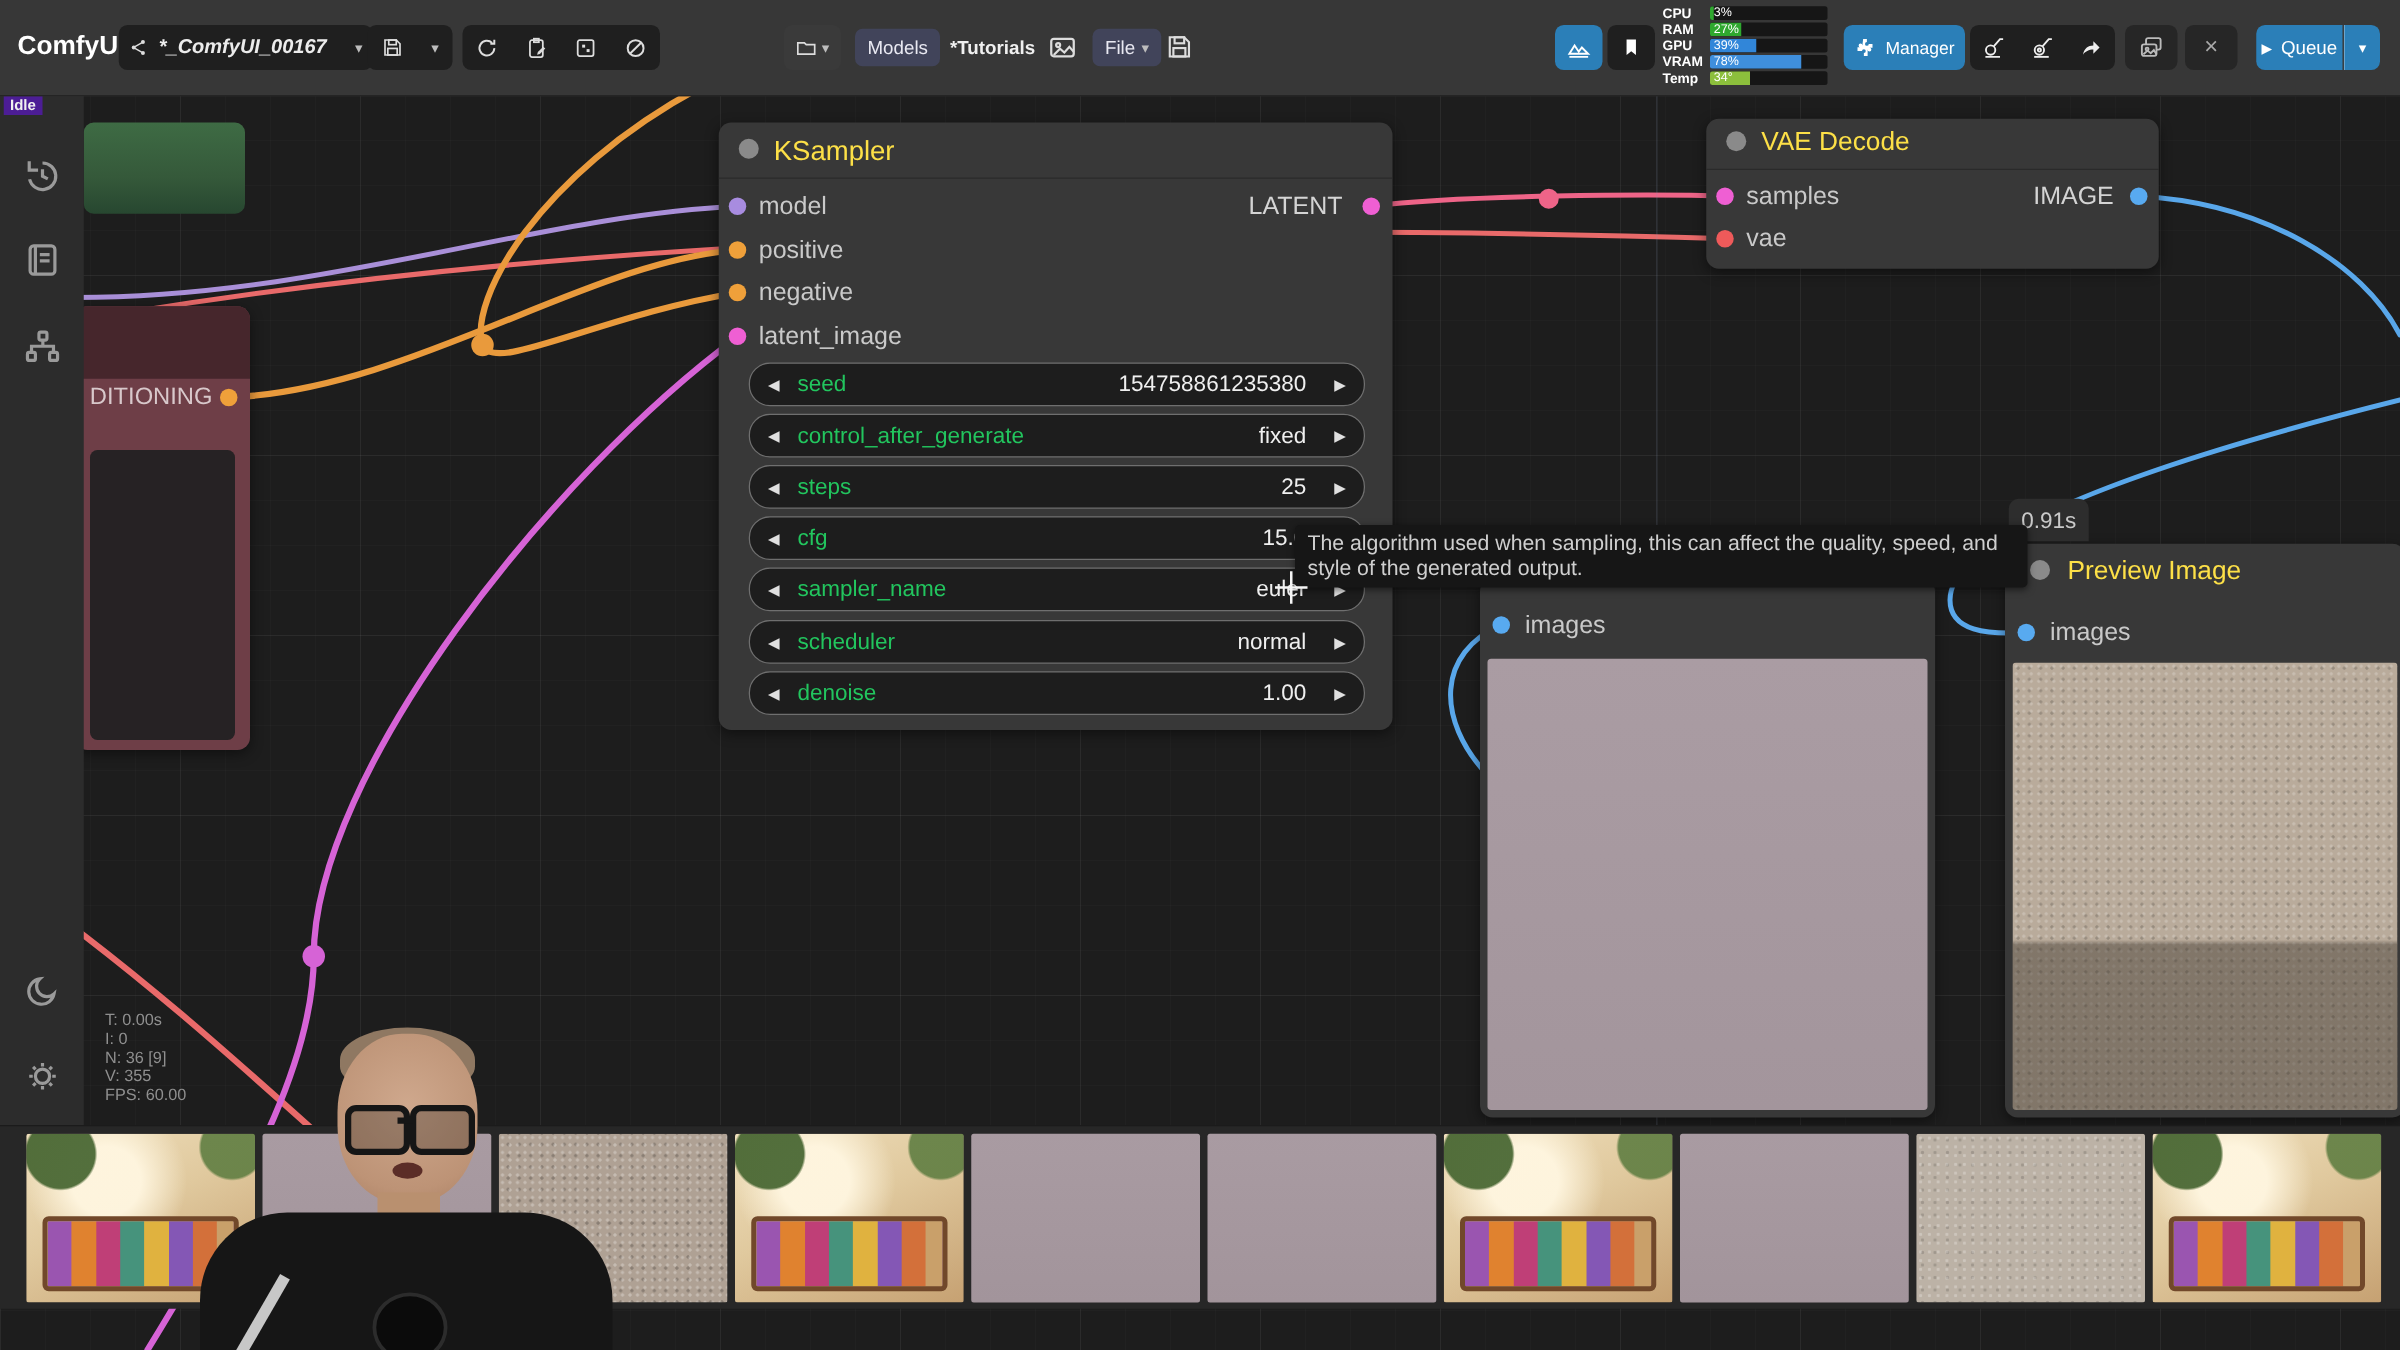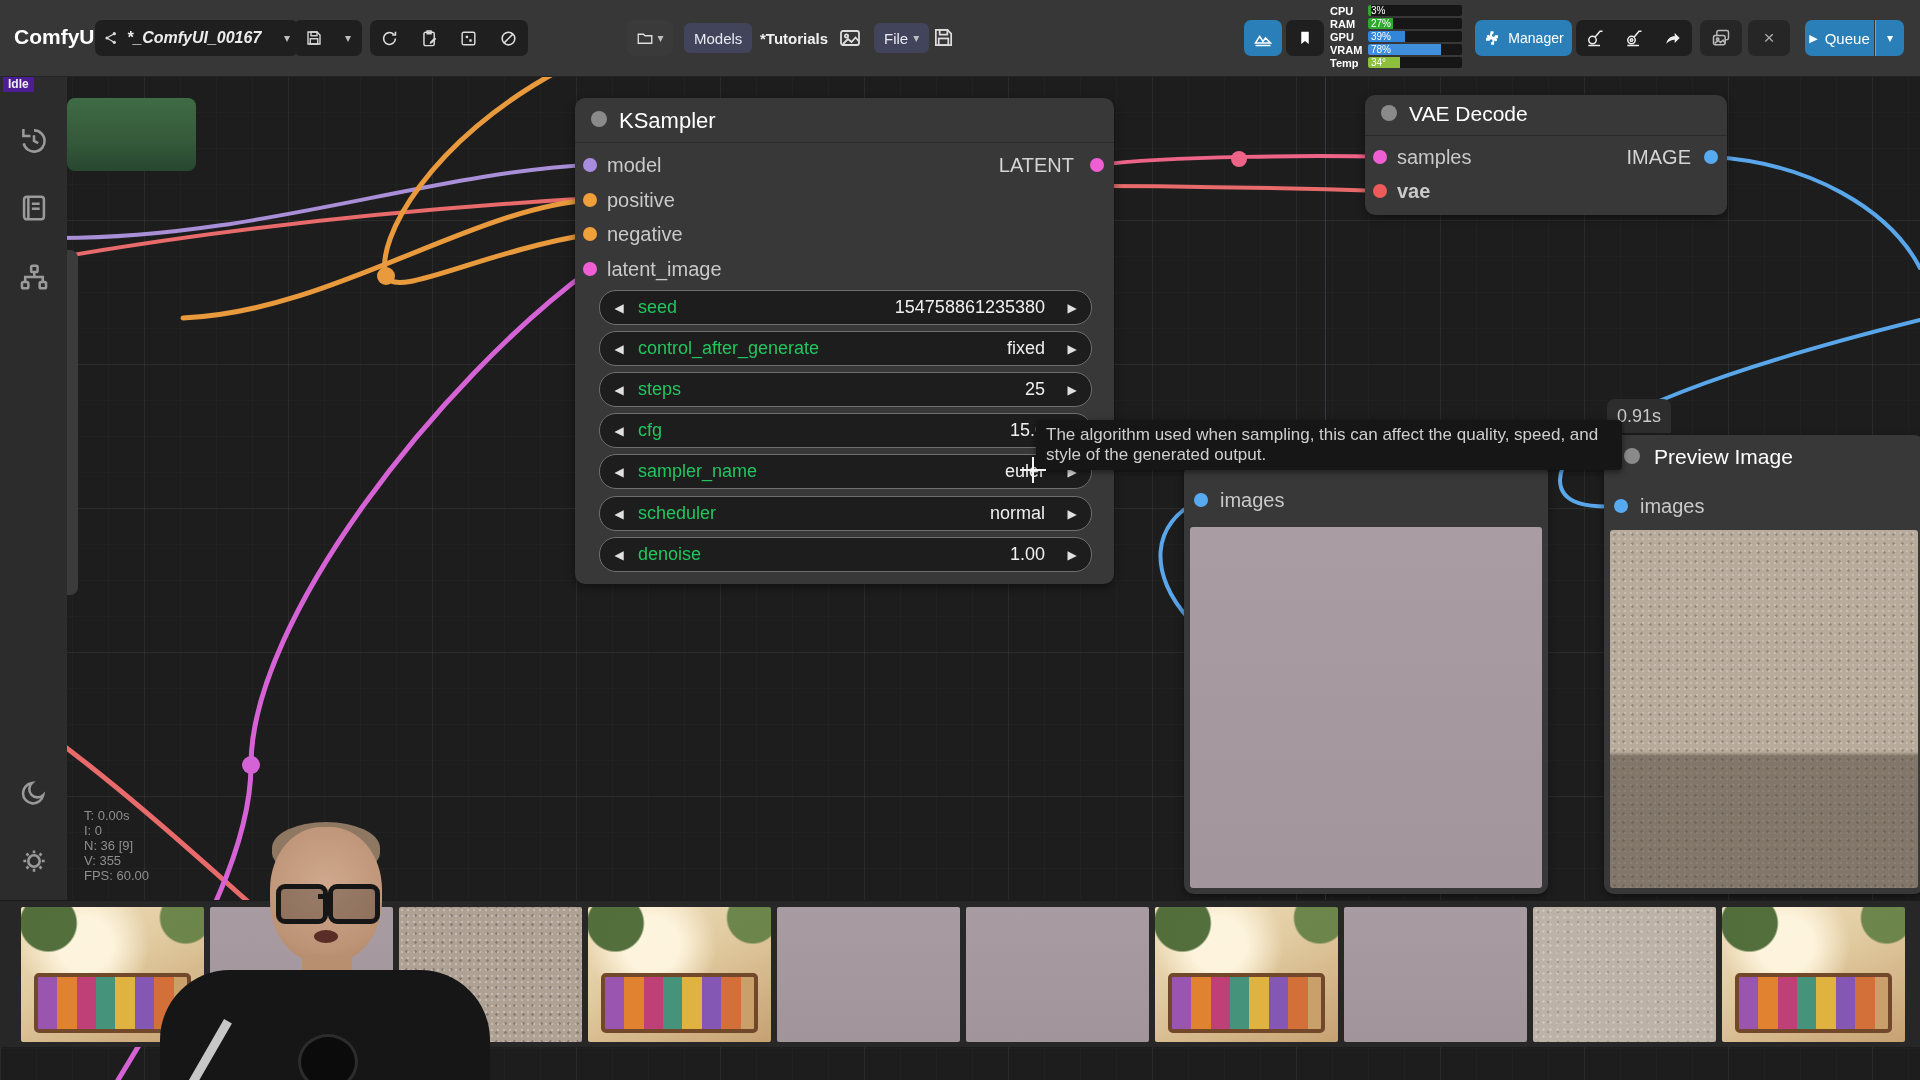--- a/index.html
+++ b/index.html
@@ -64,21 +64,21 @@
   .sb-icon{position:absolute;left:17px;width:34px;height:34px;color:#9a9a9a;}
   #idle-badge{position:absolute;left:3px;top:76px;padding:1px 5px;background:#4c1d95;color:#f0f0f0;
     font-size:12px;font-weight:bold;z-index:56;}
 
   
   #wires{position:absolute;left:0;top:0;width:1920px;height:1080px;z-index:5;pointer-events:none;}
 
   
   .node{position:absolute;background:#383838;border-radius:10px;z-index:10;
     box-shadow:0 3px 10px rgba(0,0,0,.45);}
-  .node-title{position:absolute;left:44px;top:10px;font-size:22px;color:#ffffff;white-space:nowrap;}
+  .node-title{position:absolute;left:44px;top:10px;font-size:22px;color:#fde047;white-space:nowrap;}
   .title-dot{position:absolute;left:16px;top:13px;width:16px;height:16px;border-radius:50%;}
   .hdr-line{position:absolute;left:0;top:44px;width:100%;height:1px;background:#2a2a2a;}
   .slot-dot{position:absolute;width:14px;height:14px;border-radius:50%;}
   .slot-label{position:absolute;font-size:20px;color:#c9c9c9;white-space:nowrap;}
   .out-label{position:absolute;font-size:20px;color:#d4d4d4;white-space:nowrap;}
 
   #ksampler{left:575px;top:98px;width:539px;height:486px;}
   .widget{position:absolute;left:24px;width:491px;height:33px;border:1px solid #6f6f6f;
     border-radius:17px;background:#1d1d1d;display:flex;align-items:center;}
   .warr{width:38px;text-align:center;color:#e0e0e0;font-size:12px;}
@@ -202,20 +202,26 @@
     <div>T: 0.00s</div>
     <div>I: 0</div>
     <div>N: 36 [9]</div>
     <div>V: 355</div>
     <div>FPS: 60.00</div>
   </div>
 
   <div id="gray-node"></div>
   <div id="green-node"></div>
 
+  <div id="cond-node" class="node">
+    <div class="cn-header"></div>
+    <div class="out-label" style="right:30px;top:62px;font-size:19px;color:#d8c8cb;">DITIONING</div>
+    <div class="slot-dot" style="right: 10px; top: 66px; background: rgb(239, 160, 58);"></div>
+    <div class="cn-inner"></div>
+  </div>
 
   <div id="ksampler" class="node">
     <div class="title-dot" style="background: rgb(138, 138, 138);"></div>
     <div class="node-title">KSampler</div>
     <div class="hdr-line"></div>
 
     <div class="slot-dot" style="left: 8px; top: 60px; background: rgb(168, 140, 224);"></div>
     <div class="slot-label" style="left:32px;top:56px;">model</div>
     <div class="slot-dot" style="left: 8px; top: 95px; background: rgb(239, 160, 58);"></div>
     <div class="slot-label" style="left:32px;top:91px;">positive</div>
@@ -271,21 +277,21 @@
     </div>
   </div>
 
   <div id="vae-node" class="node">
     <div class="title-dot" style="top: 10px; background: rgb(138, 138, 138);"></div>
     <div class="node-title" style="top:7px;font-size:21px;">VAE Decode</div>
     <div class="hdr-line" style="top:40px;"></div>
     <div class="slot-dot" style="left: 8px; top: 55px; background: rgb(239, 95, 211);"></div>
     <div class="slot-label" style="left:32px;top:51px;">samples</div>
     <div class="slot-dot" style="left: 8px; top: 89px; background: rgb(239, 90, 90);"></div>
-    <div class="slot-label" style="left:32px;top:85px;font-weight:bold;">vae</div>
+    <div class="slot-label" style="left:32px;top:85px;">vae</div>
     <div class="out-label" style="right:36px;top:51px;">IMAGE</div>
     <div class="slot-dot" style="right: 9px; top: 55px; background: rgb(88, 170, 240);"></div>
   </div>
 
   <div id="save-node" class="node">
     <div class="slot-dot" style="left: 10px; top: 30px; background: rgb(88, 170, 240);"></div>
     <div class="slot-label" style="left:36px;top:26px;">images</div>
     <div class="preview-img mauve-texture" style="top:64px;"></div>
   </div>
 

